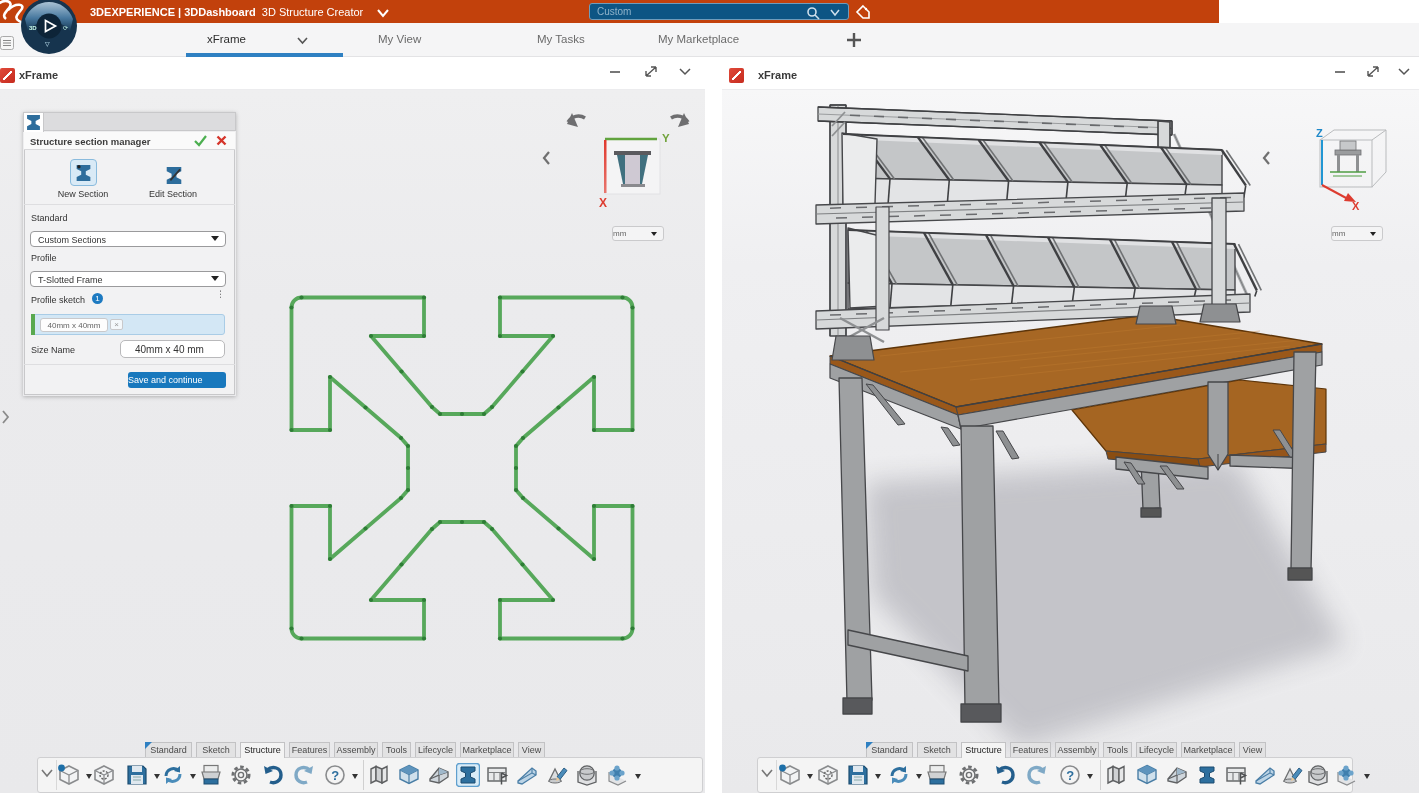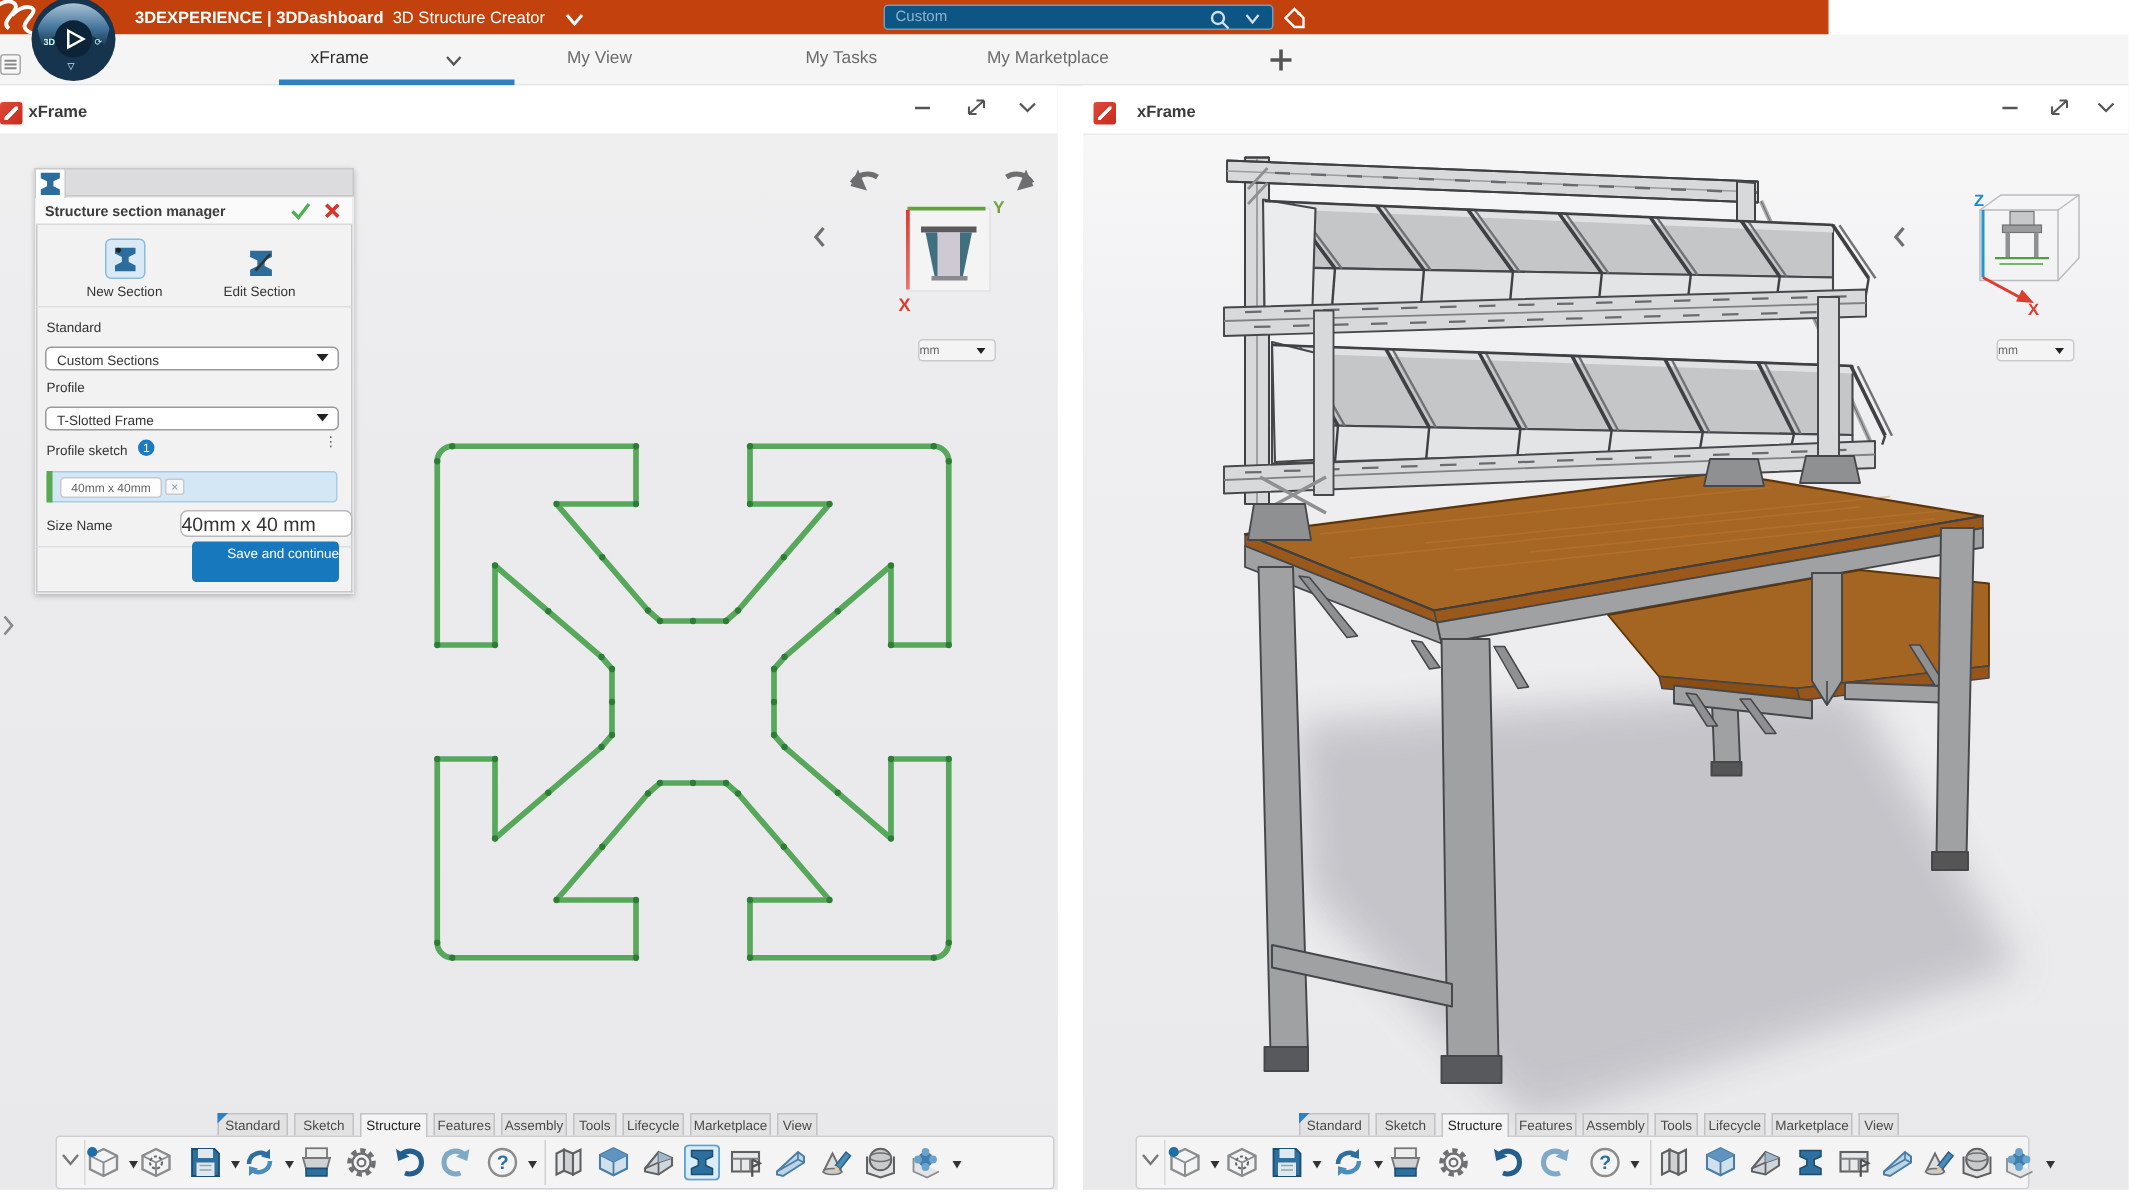--- a/index.html
+++ b/index.html
@@ -250,23 +250,23 @@
           <span style="position:absolute;right:6px;top:4px;width:0;height:0;border:4px solid transparent;border-top:5.5px solid #222"></span>
         </div>
 <div style="position:absolute;left:31px;top:205px;font-size:9px;color:#333">Profile sketch</div>
 <div style="position:absolute;left:92px;top:203px;width:11px;height:11px;border-radius:50%;background:#1d7ac1;color:#fff;font-size:8px;text-align:center;line-height:11px">1</div>
 <div style="position:absolute;left:216px;top:202px;font-size:9px;color:#555;letter-spacing:0;line-height:4px">⋮</div>
 <div style="position:absolute;left:31px;top:224px;width:194px;height:21px;background:#d3e7f5;border:1px solid #a9cce6;border-radius:3px"></div>
 <div style="position:absolute;left:31px;top:224px;width:4px;height:21px;background:#59a94f"></div>
 <div style="position:absolute;left:40px;top:227.5px;width:68px;height:14px;background:#fdfdfd;border:1px solid #c9c9cb;border-radius:3px;font-size:8px;color:#666;text-align:center;line-height:13px">40mm x 40mm</div>
 <div style="position:absolute;left:110px;top:229px;width:13px;height:11px;background:#f4f8fb;border:1px solid #c9c9cb;border-radius:2px;font-size:8px;color:#999;text-align:center;line-height:10px">×</div>
 <div style="position:absolute;left:31px;top:255px;font-size:9px;color:#333">Size Name</div>
-<div style="position:absolute;left:120px;top:250px;width:115px;height:18px;background:#fff;border:1px solid #b9b9bb;border-radius:5px;font-size:13px;color:#333;line-height:17px;padding-left:0">40mm x 40 mm</div>
+<div style="position:absolute;left:120px;top:250px;width:105px;height:18px;background:#fff;border:1px solid #b9b9bb;border-radius:5px;font-size:10px;color:#333;line-height:17px;padding-left:14px">40mm x 40 mm</div>
 <div style="position:absolute;left:24px;top:274px;width:211px;height:1px;background:#dedee0"></div>
-<div style="position:absolute;left:128px;top:271px;width:98px;height:27px;background:#1878bd;border-radius:3px;color:#fff;font-size:9px;text-align:right;line-height:16px">Save and continue</div>
+<div style="position:absolute;left:128px;top:282px;width:98px;height:16px;background:#1878bd;border-radius:3px;color:#fff;font-size:9px;text-align:left;line-height:16px">Save and continue</div>
         <div class="ttab" style="left:145px;top:652px;width:47px;position:absolute">Standard</div>
 <div style="position:absolute;left:145px;top:652px;width:0;height:0;border-left:7px solid #2f80c2;border-bottom:7px solid transparent"></div>
 <div class="ttab" style="left:196px;top:652px;width:40px;position:absolute">Sketch</div>
 <div class="ttab act" style="left:240px;top:652px;width:45px;position:absolute">Structure</div>
 <div class="ttab" style="left:289px;top:652px;width:41px;position:absolute">Features</div>
 <div class="ttab" style="left:334px;top:652px;width:44px;position:absolute">Assembly</div>
 <div class="ttab" style="left:382px;top:652px;width:29px;position:absolute">Tools</div>
 <div class="ttab" style="left:415px;top:652px;width:41px;position:absolute">Lifecycle</div>
 <div class="ttab" style="left:460px;top:652px;width:54px;position:absolute">Marketplace</div>
 <div class="ttab" style="left:518px;top:652px;width:27px;position:absolute">View</div>

